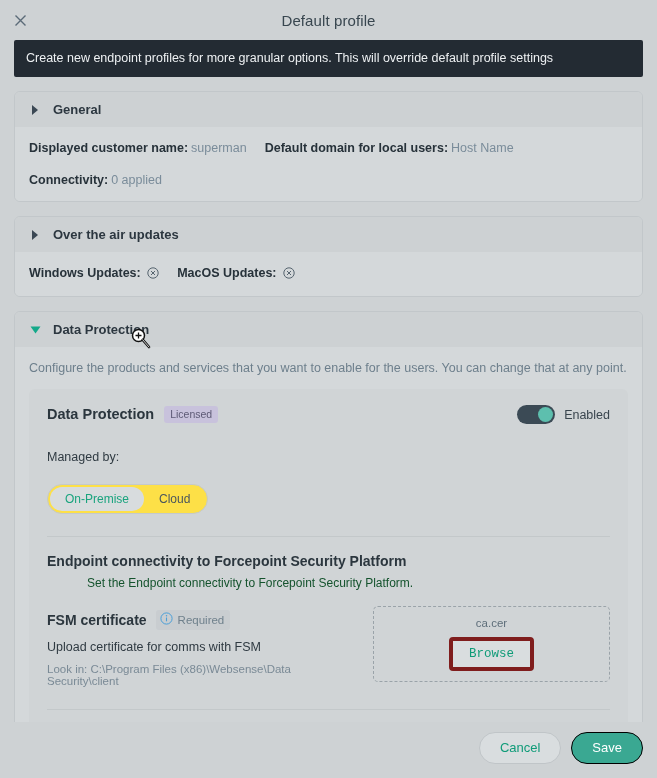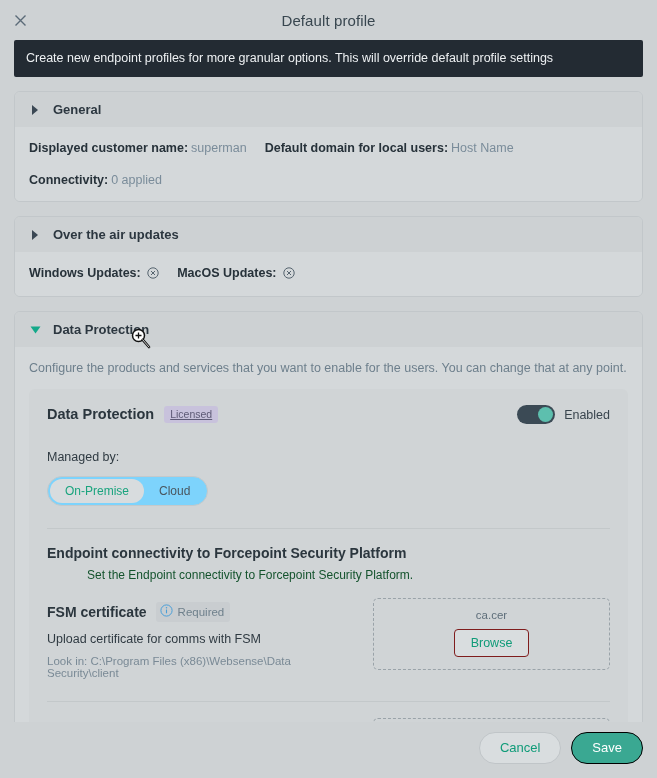--- a/index.html
+++ b/index.html
@@ -144,21 +144,20 @@
   }
   .dp-left { display: flex; align-items: center; gap: 10px; }
   .dp-name { font-size: 14.5px; font-weight: bold; color: #2b363e; }
   .badge {
     background: #c8c2dc;
     color: #5d5a75;
     font-size: 10.5px;
     padding: 2px 6px;
     border-radius: 3px;
     line-height: 1.3;
-    text-decoration: underline;
   }
   .dp-right { display: flex; align-items: center; gap: 9px; }
   .switch {
     width: 38px;
     height: 19px;
     background: #3b4a55;
     border-radius: 10px;
     position: relative;
     cursor: pointer;
     flex: 0 0 38px;
@@ -173,25 +172,25 @@
     background: #5dbfae;
   }
   .switch-label { font-size: 12.5px; color: #39454e; }
 
   .managed-label {
     margin-top: 26px;
     font-size: 12.5px;
     color: #2f3a42;
   }
   .segmented {
-    margin-top: 12px;
+    margin-top: 20px;
     display: inline-flex;
     border: 1px solid #c4c9cb;
     border-radius: 18px;
-    background: #7dd3fc;
+    background: #fde047;
     padding: 2px;
   }
   .seg {
     font-size: 12px;
     padding: 5px 15px;
     border-radius: 16px;
     cursor: pointer;
     color: #4a565e;
     line-height: 1.2;
   }
@@ -255,27 +254,27 @@
     display: flex;
     flex-direction: column;
     align-items: center;
     justify-content: flex-start;
     gap: 8px;
     padding: 10px;
   }
   .dz-file { font-size: 11.5px; color: #5e6e7a; }
   .browse-btn {
     background: #d9dddf;
-    border: 1px solid #7f1d1d;
+    border: 4px solid #7f1d1d;
     border-radius: 4px;
     color: #0f9b78;
     font-size: 12.5px;
     padding: 6px 16px;
     cursor: pointer;
-    font-family: Liberation Sans, sans-serif;
+    font-family: Liberation Mono, monospace;
   }
 
   
   .footer {
     flex: 0 0 auto;
     padding: 10px 14px 14px 14px;
     display: flex;
     justify-content: flex-end;
     gap: 10px;
     background: #ced2d4;

